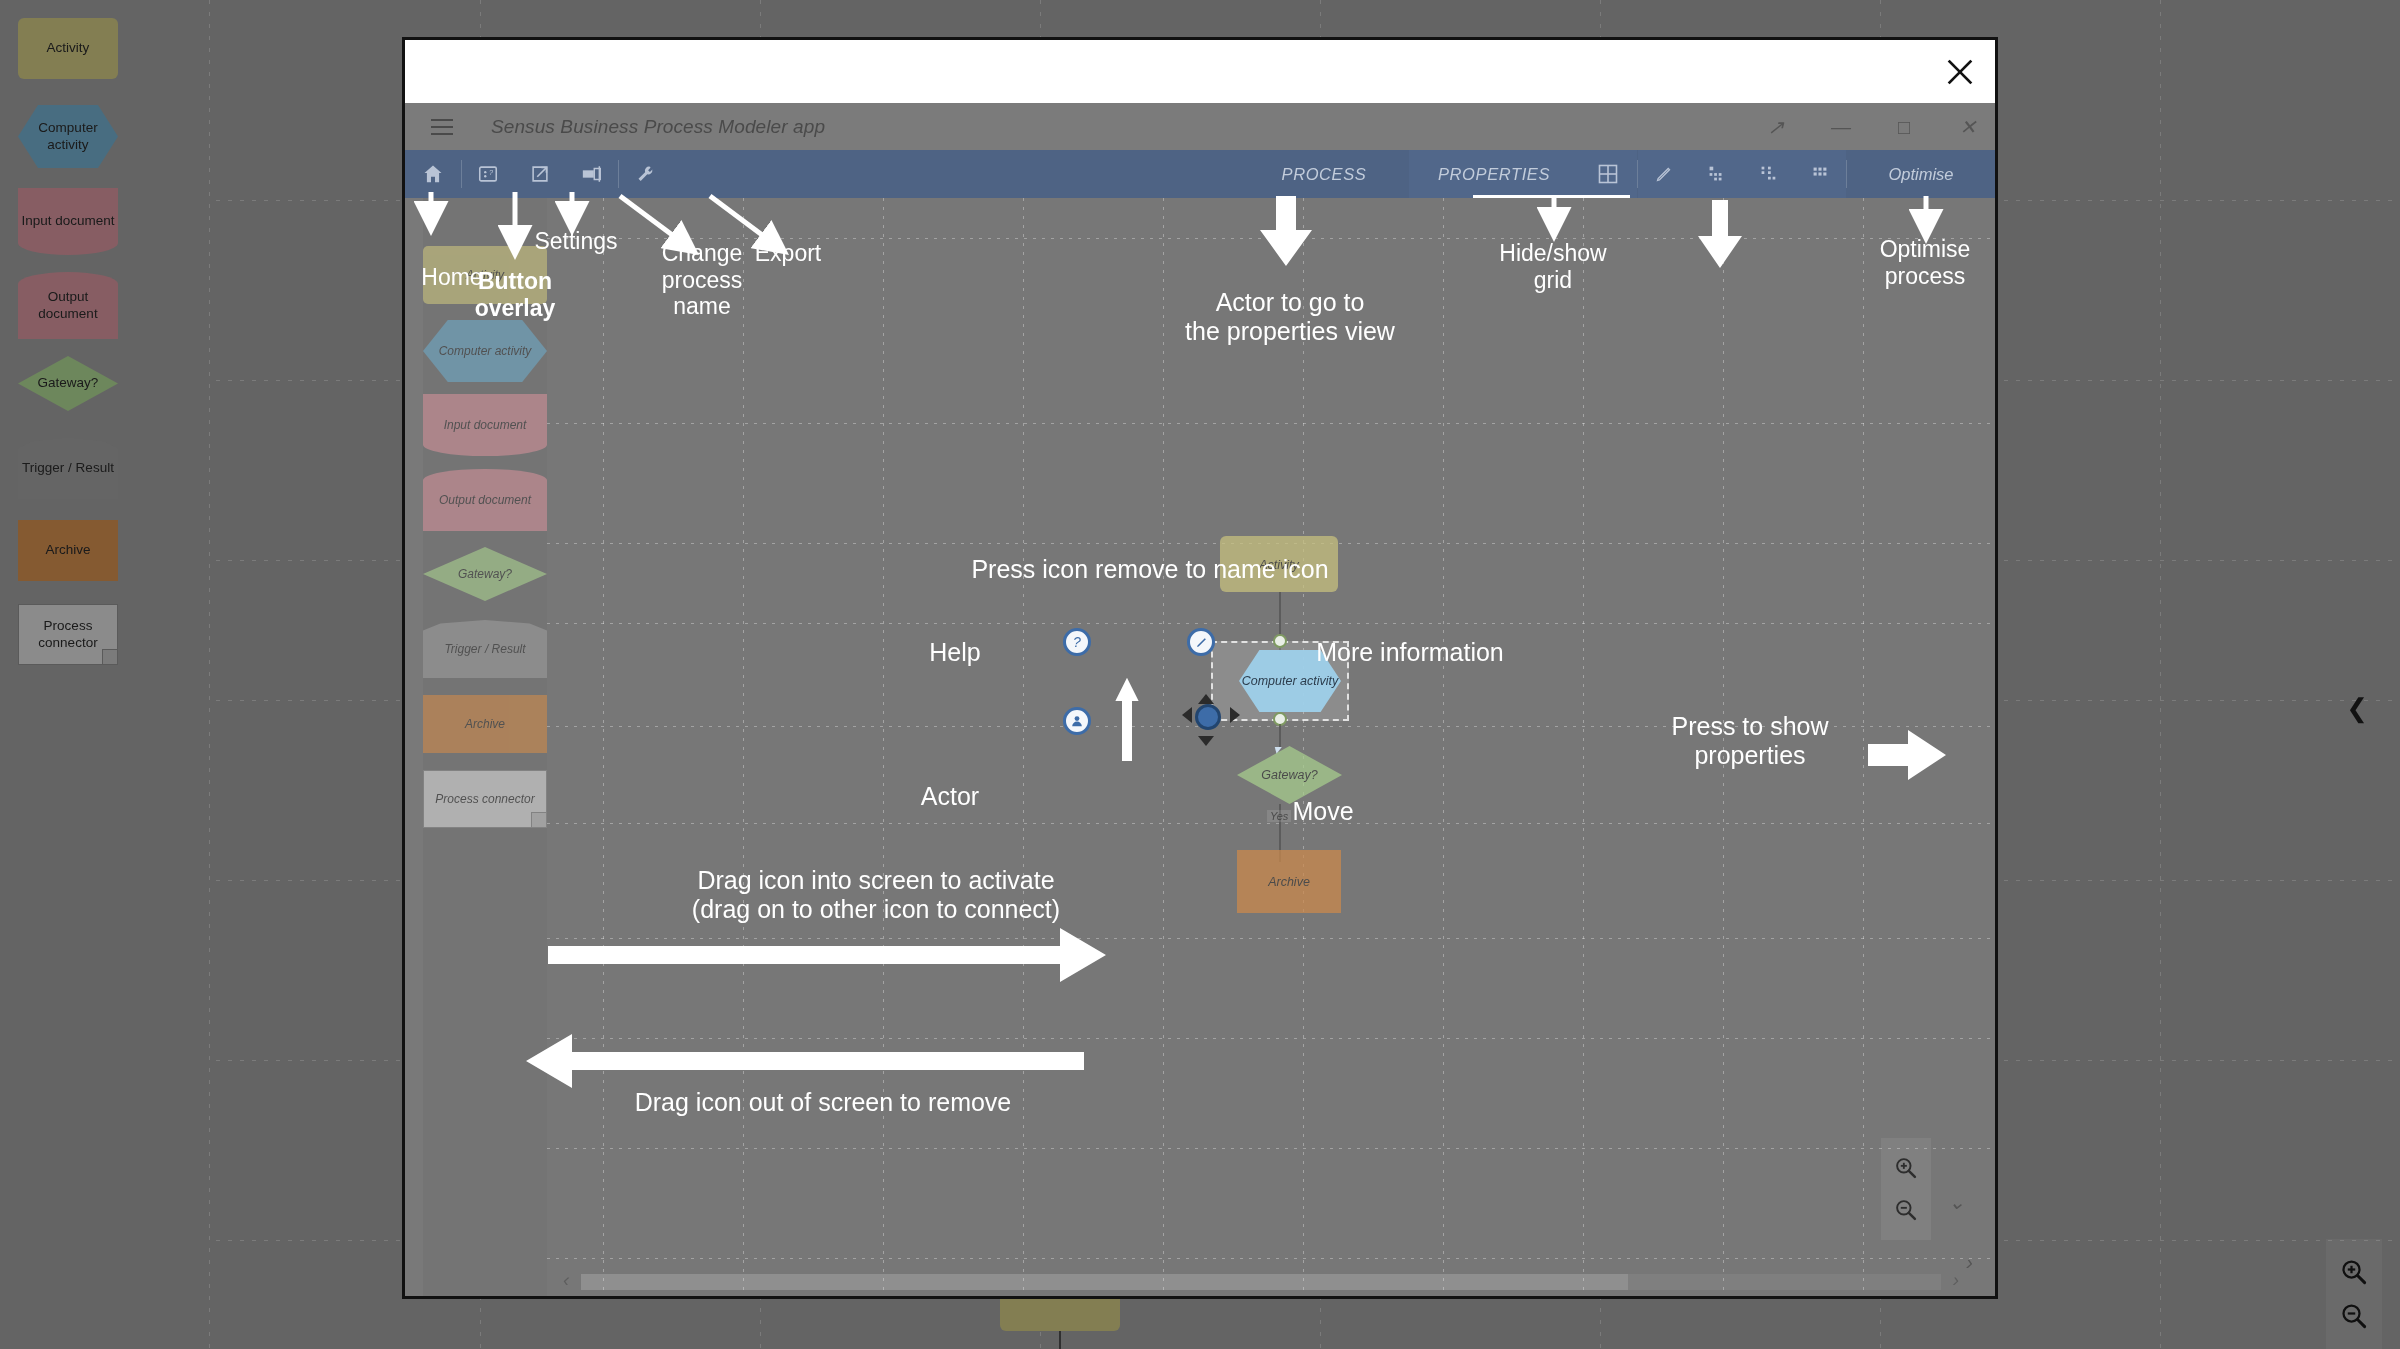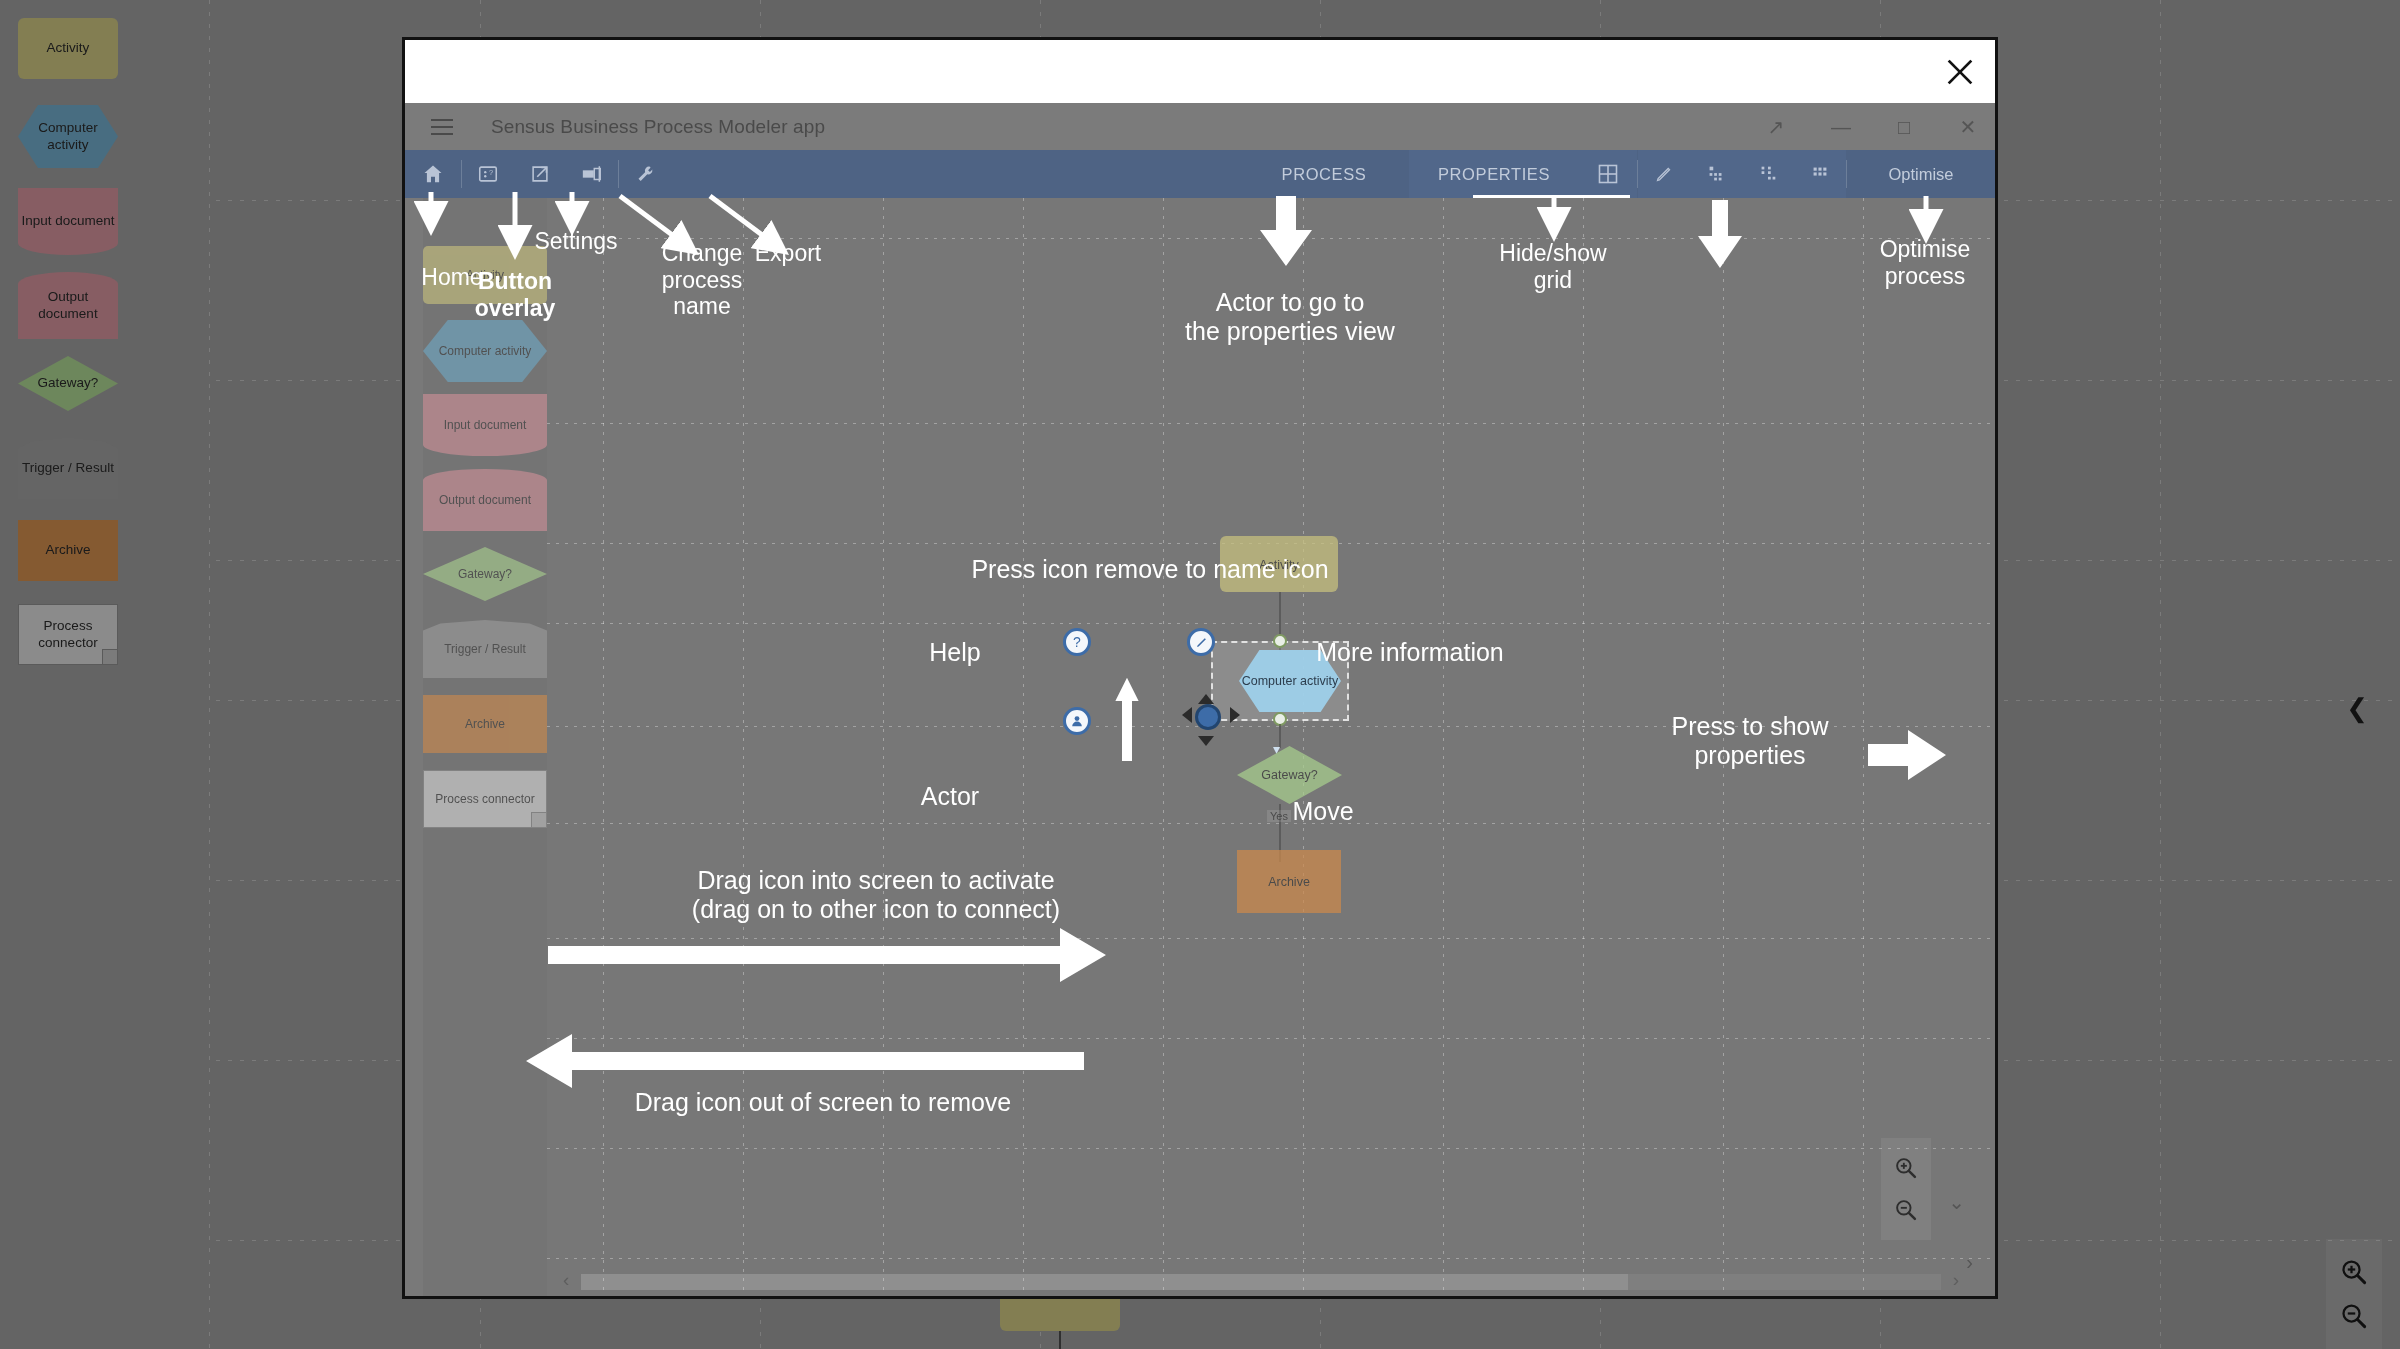--- a/index.html
+++ b/index.html
@@ -51,21 +51,21 @@
   #dim{ position:absolute; inset:0; background:rgba(0,0,0,.35); }
 
   
   #modal{ position:absolute; left:402px; top:37px; width:1596px; height:1262px;
      background:#ffffff; border:3px solid #111; overflow:hidden; }
   #modal-header{ height:63px; background:#fff; position:relative; }
   #modal-close{ position:absolute; right:17px; top:14px; width:36px; height:36px;
      display:flex; align-items:center; justify-content:center; cursor:pointer; }
 
   
-  #app{ position:absolute; left:0; top:63px; right:0; bottom:0; background:#737373; }
+  #app{ position:absolute; left:0; top:63px; right:0; bottom:0; background:#737373;font-style:italic; }
   #app-titlebar{ height:47px; background:#7b7b7b; display:flex; align-items:center;
      position:relative; }
   #hamburger{ margin-left:26px; width:22px; }
   #hamburger div{ height:2px; background:#4a4a4a; margin:5px 0; }
   #app-title{ margin-left:38px; font-size:19px; color:#4a4a4a; letter-spacing:.1px; }
   #win-controls{ position:absolute; right:18px; top:0; height:47px;
      display:flex; align-items:center; gap:46px; color:#555; }
   #win-controls span{ font-size:20px; line-height:1; width:18px; text-align:center;}
 
   #ribbon{ height:48px; background:#4e6384; display:flex; align-items:stretch;

